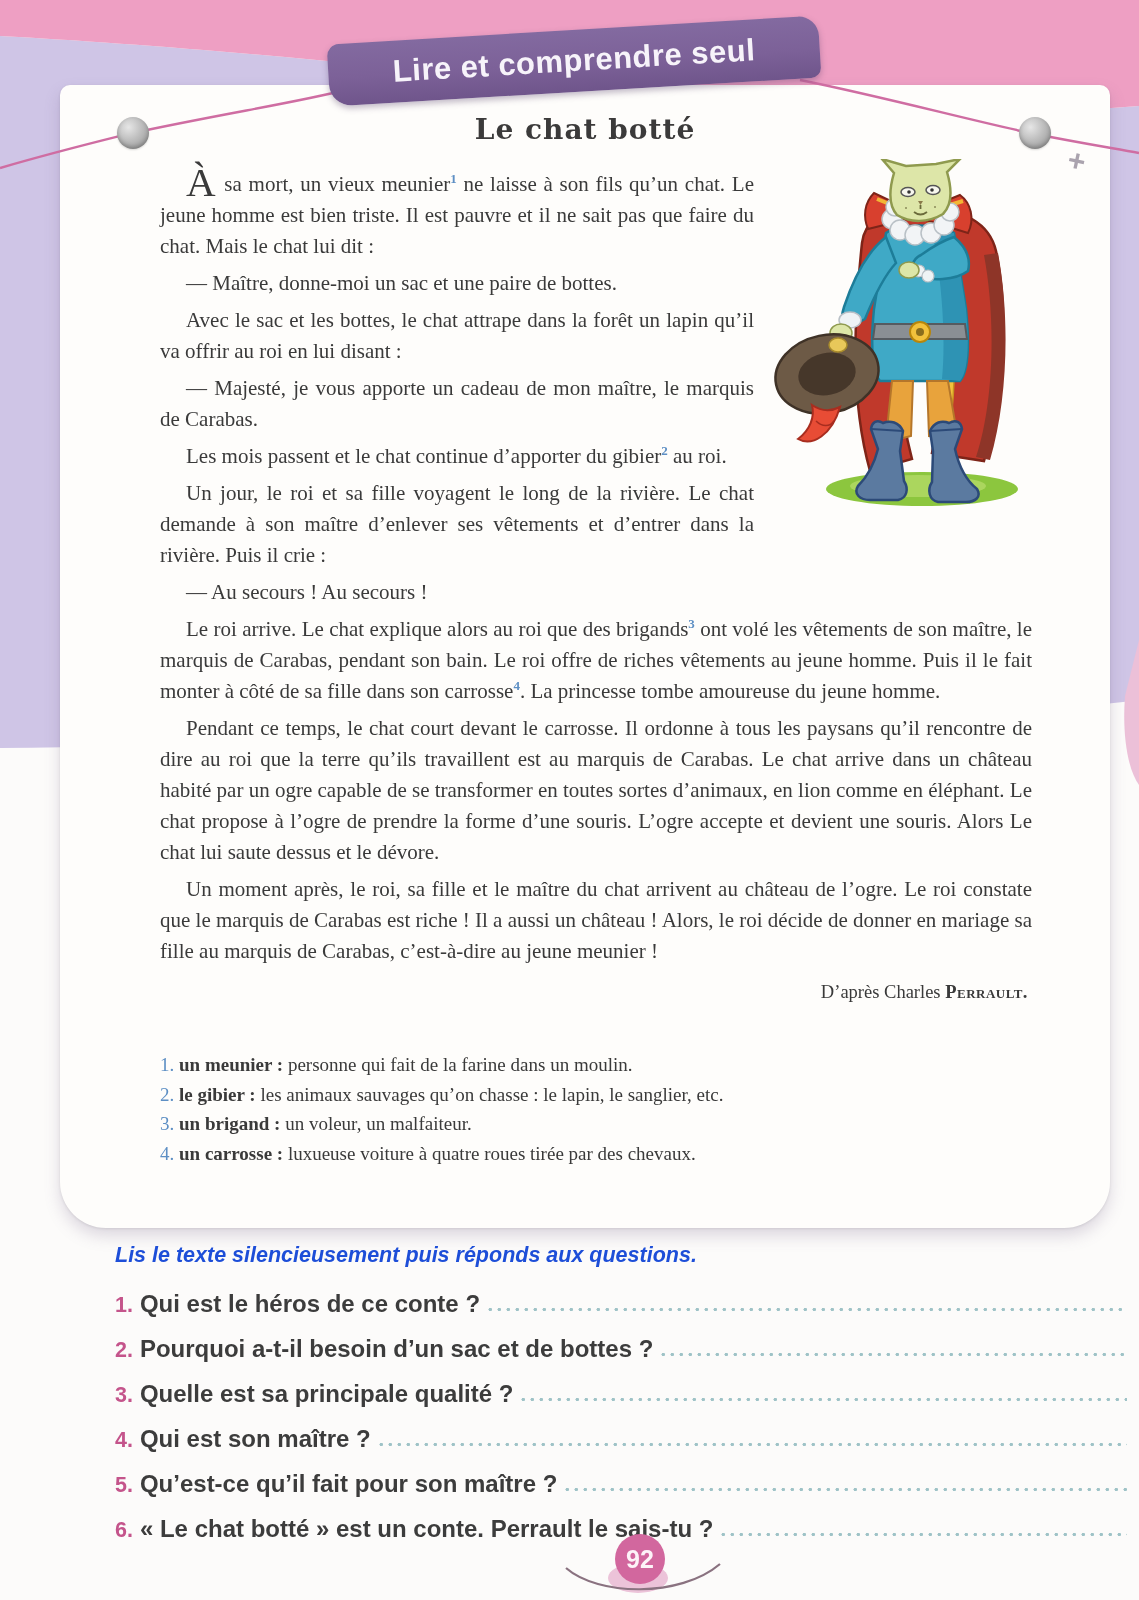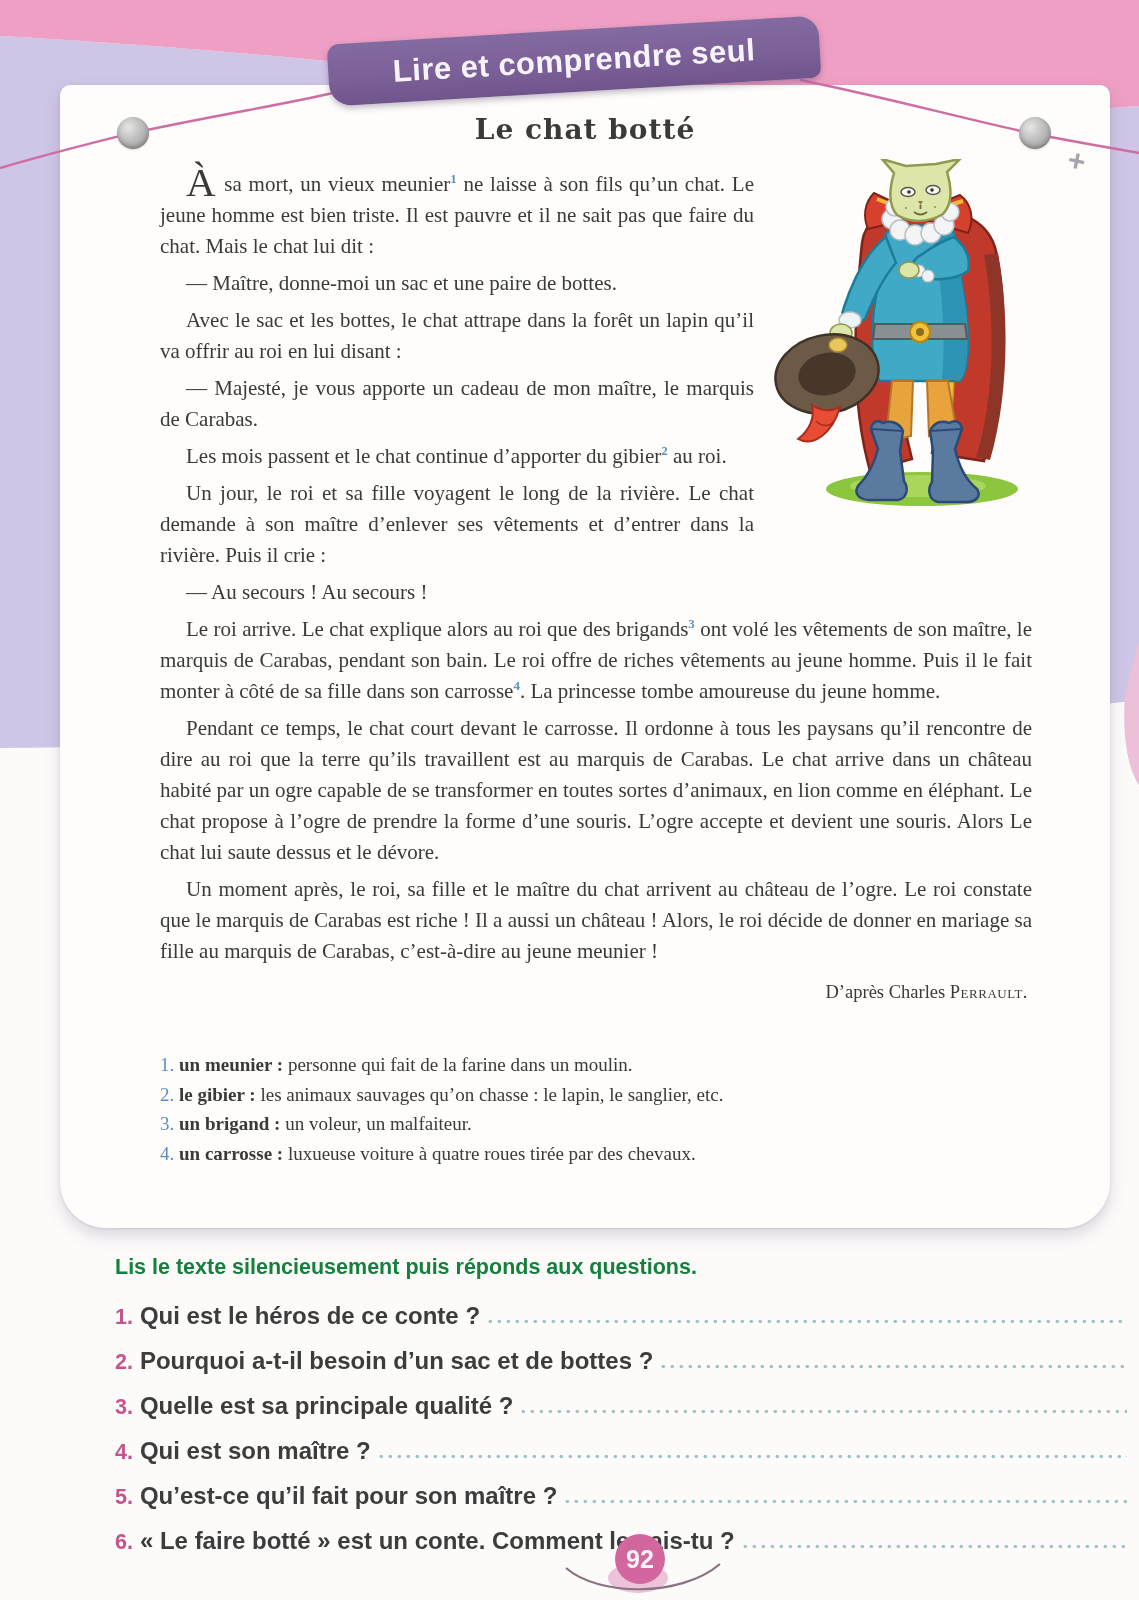--- a/index.html
+++ b/index.html
@@ -60,32 +60,32 @@
   .illus{
     float:right;width:292px;height:352px;
     margin:-10px -30px 4px 16px;
   }
   .para{margin:0 0 6px 0;text-indent:26px;text-align:justify;}
   .supref{color:#5d8fc4;font-size:13px;vertical-align:super;line-height:0;font-weight:bold;}
   .dropcap{font-size:41px;line-height:0;vertical-align:-5px;margin-right:2px;}
   .attribution{
     text-align:right;margin:10px 4px 0 0;font-size:18.5px;color:#3a3a3a;
   }
-  .smallcaps{font-variant:small-caps;letter-spacing:.5px;}
+  .smallcaps{font-variant:small-caps;letter-spacing:.5px;font-weight:bold;}
   
   .footnotes{margin-top:42px;font-size:19px;line-height:29.5px;color:#3a3a3a;}
   .fn-line{margin:0;}
   .fn-num{color:#5d8fc4;}
   .fn-term{font-weight:bold;}
   
   .questions{
     position:absolute;left:115px;top:1243px;width:1012px;z-index:3;
     font-family:"Liberation Sans",sans-serif;color:#3c3c3c;
   }
-  .q-intro{font-size:21.5px;font-weight:bold;margin:12px 0 22px 0;color:#15803d;}
+  .q-intro{font-size:21.5px;font-weight:bold;margin:0 0 22px 0;color:#1d4ed8;font-style:italic;}
   .qrow{display:flex;align-items:baseline;margin-bottom:19px;height:26px;}
   .q-num{color:#c4548b;font-weight:bold;font-size:21.5px;margin-right:7px;}
   .q-text{font-weight:bold;font-size:24px;white-space:nowrap;}
   .dots{
     flex:1;height:5px;margin-left:8px;align-self:flex-end;margin-bottom:4px;
     background-image:radial-gradient(circle at 2.2px 2.5px,#9fc3c7 1.5px,transparent 2px);
     background-size:9px 5px;background-repeat:repeat-x;
   }
   
   .page-badge{position:absolute;left:550px;top:1532px;z-index:3;}
@@ -237,21 +237,21 @@
   </div>
 
   <div class="qrow">
     <span class="q-num">5.</span>
     <span class="q-text">Qu’est-ce qu’il fait pour son maître ?</span>
     <span class="dots"></span>
   </div>
 
   <div class="qrow">
     <span class="q-num">6.</span>
-    <span class="q-text">« Le faire botté » est un conte. Comment le sais-tu ?</span>
+    <span class="q-text">« Le chat botté » est un conte. Perrault le sais-tu ?</span>
     <span class="dots"></span>
   </div>
 </div>
 </div>
 
 <div class="page-badge">
   <svg width="180" height="66" viewBox="0 0 180 66" aria-hidden="true">
     <ellipse cx="88" cy="46" rx="30" ry="15" fill="#ecc3d9"></ellipse>
     <path d="M16,36 C48,64 130,66 170,32" fill="none" stroke="#8a7280" stroke-width="2.2"></path>
     <circle cx="90" cy="27" r="25" fill="#d2679e"></circle>

